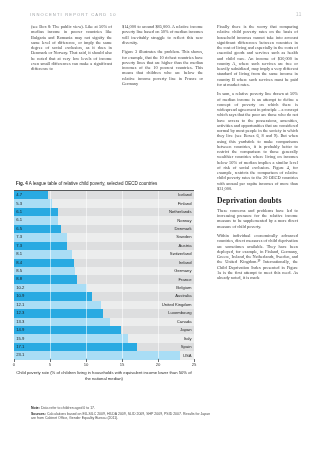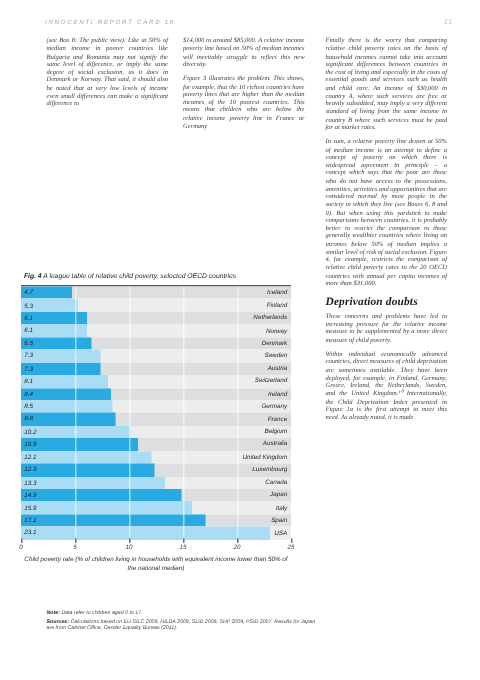--- a/index.html
+++ b/index.html
@@ -1,21 +1,21 @@
 <!DOCTYPE html>
 <html><head>
 <meta charset="utf-8">
 <style>
   html,body{margin:0;padding:0;}
   body{
     width:320px;height:453px;overflow:hidden;background:#ffffff;
     font-family:"Liberation Serif",serif;color:#2b2b2b;
     -webkit-font-smoothing:antialiased;
   }
-  .page{position:relative;width:320px;height:390px;font-style:italic;}
+  .page{position:relative;width:320px;height:390px;}
 
   
   .runhead{
     position:absolute;left:30px;top:9px;right:18px;height:10px;
     display:flex;align-items:center;justify-content:space-between;
   }
   .runhead-title{
     font-family:"Liberation Sans",sans-serif;
     font-size:4.1px;letter-spacing:1.15px;color:#9fa3a6;text-transform:uppercase;
     white-space:nowrap;

